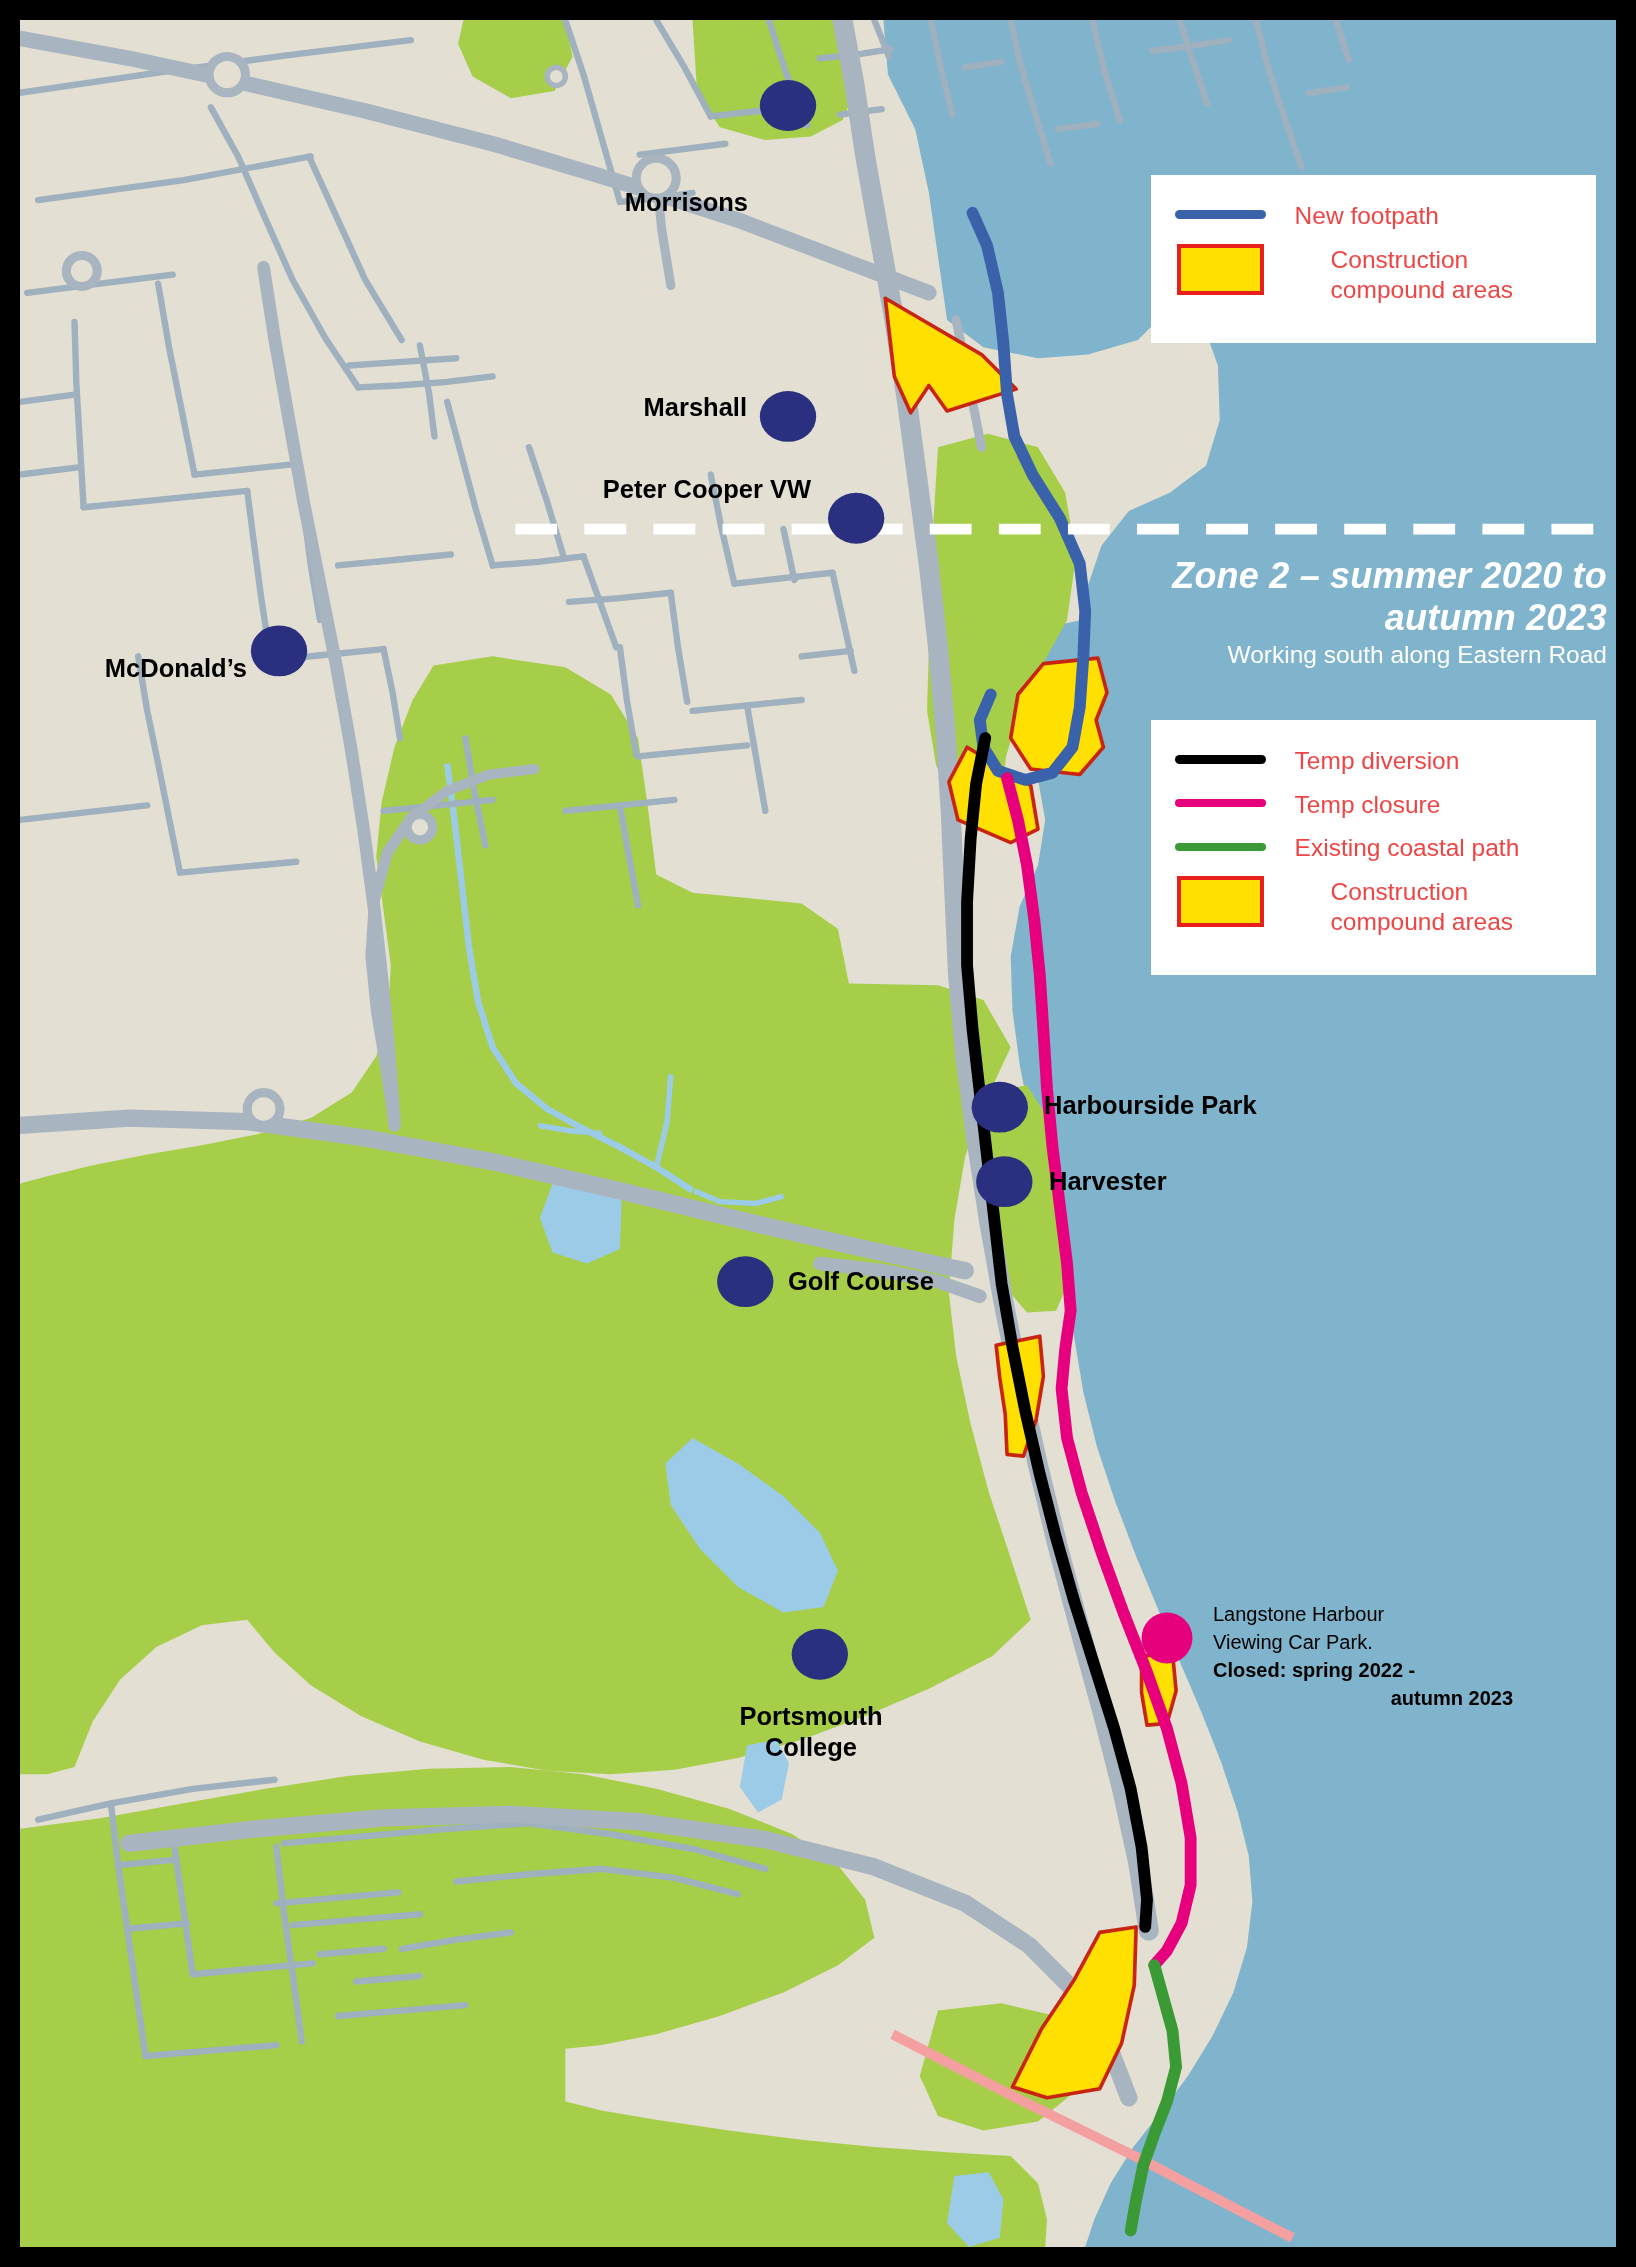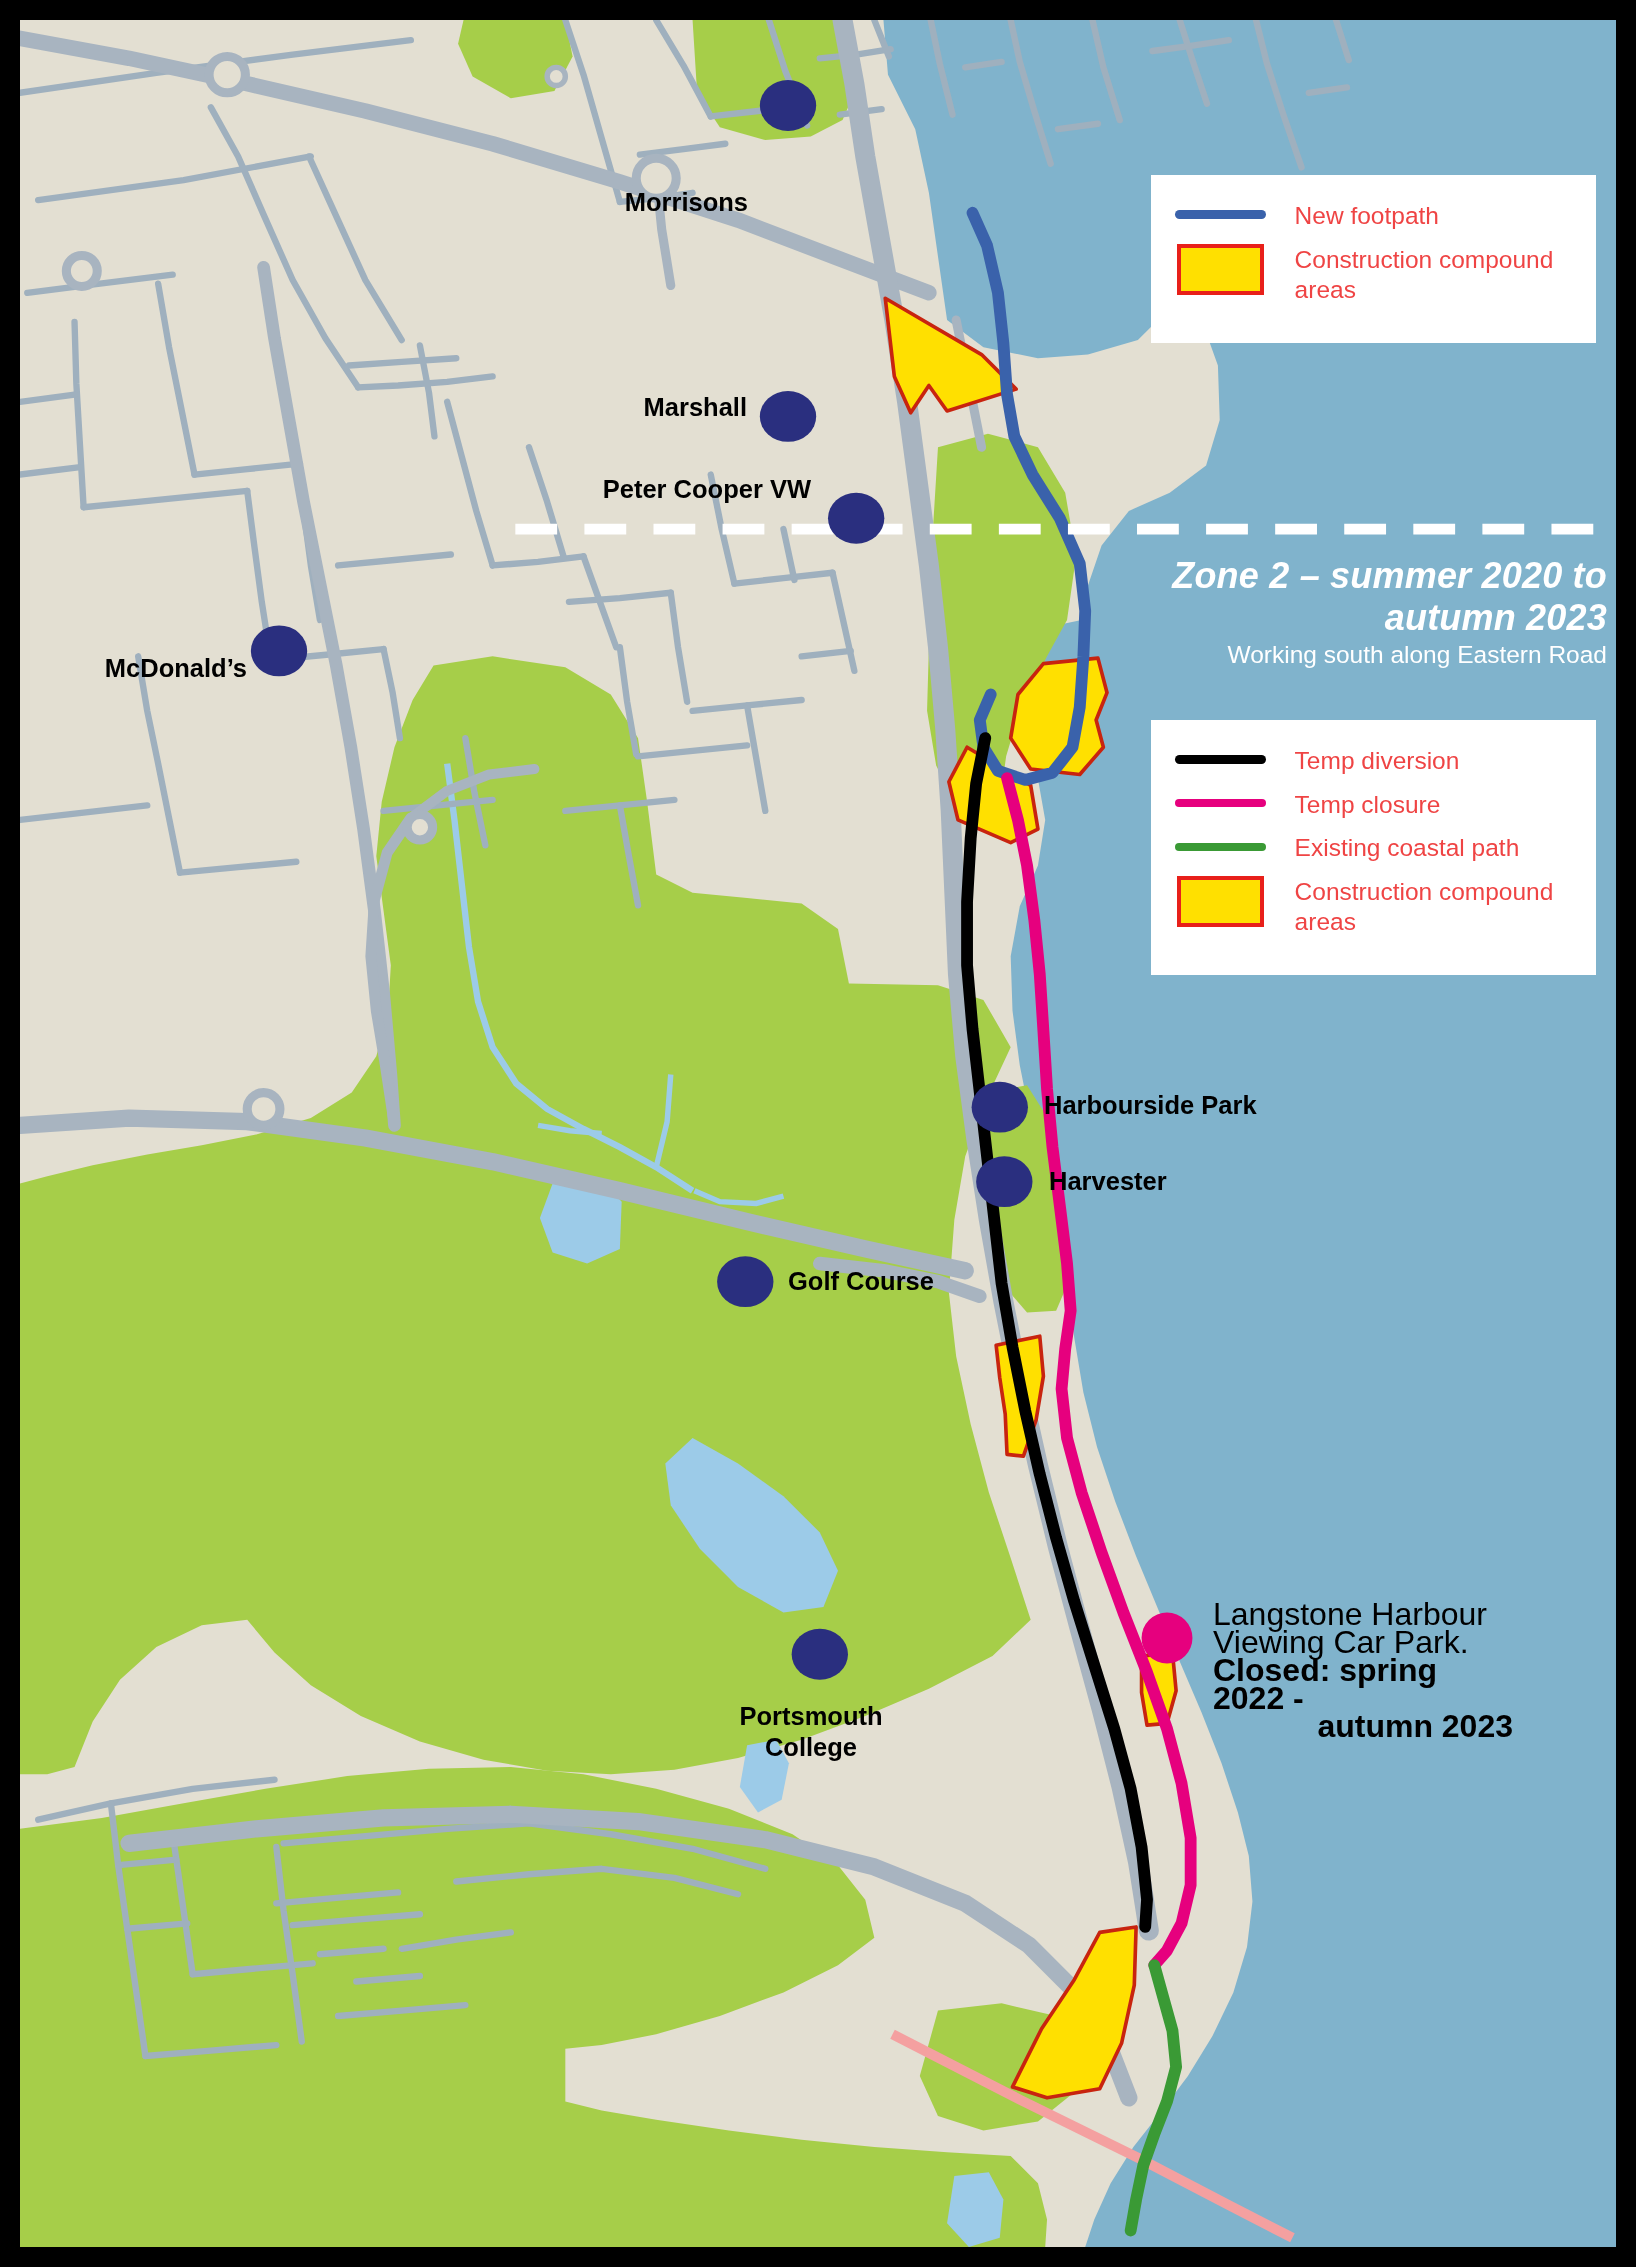--- a/index.html
+++ b/index.html
@@ -14,35 +14,35 @@
   .zone-sub{font-size:24.5px;line-height:31px;font-weight:400;}
 
   #zone1head{right:9px;top:16.4px;width:855px;}
   #zone2head{right:9px;top:535px;width:691px;}
 
   
   .legend{position:absolute;background:#ffffff;padding:16.4px 18px 16.4px 20px;}
   #legend1{left:1131px;top:155px;width:407px;}
   #legend2{left:1131px;top:700px;width:407px;}
   .legend-row{display:flex;align-items:flex-start;margin:9px 0 12.7px 0;}
-  .legend-row:last-child{margin-bottom:3.6px;}
+  .legend-row:last-child{margin-bottom:3.6px;gap:36px;}
   .swatch{flex:0 0 auto;width:100px;height:27px;position:relative;margin-right:23.6px;}
   .line-sw{position:absolute;top:10px;left:3.6px;width:91px;height:8.2px;border-radius:4.5px;}
   .box-sw{position:absolute;top:0px;left:5.5px;width:87px;height:51px;background:#ffe000;border:4.5px solid #e8201a;box-sizing:border-box;}
   .legend-row.box{margin-bottom:22px;}
   .legend-row.box .swatch{height:53px;}
   .legend-label{font-size:24.5px;line-height:30px;color:#ef4444;padding-top:0.9px;}
 
   
   .maplabel{position:absolute;color:#000;font-weight:bold;font-size:25.5px;line-height:29px;white-space:pre;}
   .maplabel.r{text-align:right;}
   .maplabel.c{text-align:center;}
 
   
-  #carpark-note{position:absolute;left:1193px;top:1580px;width:300px;font-size:32px;line-height:28px;color:#000;}
+  #carpark-note{position:absolute;left:1193px;top:1580px;width:300px;font-size:20px;line-height:28px;color:#000;}
   #carpark-note .l1{text-align:left;}
   #carpark-note .l2{text-align:left;}
   #carpark-note .l3{font-weight:bold;text-align:left;}
   #carpark-note .l4{font-weight:bold;text-align:right;}
 </style>
 </head>
 <body>
 
 <div id="stage">
   <div id="mapframe">

